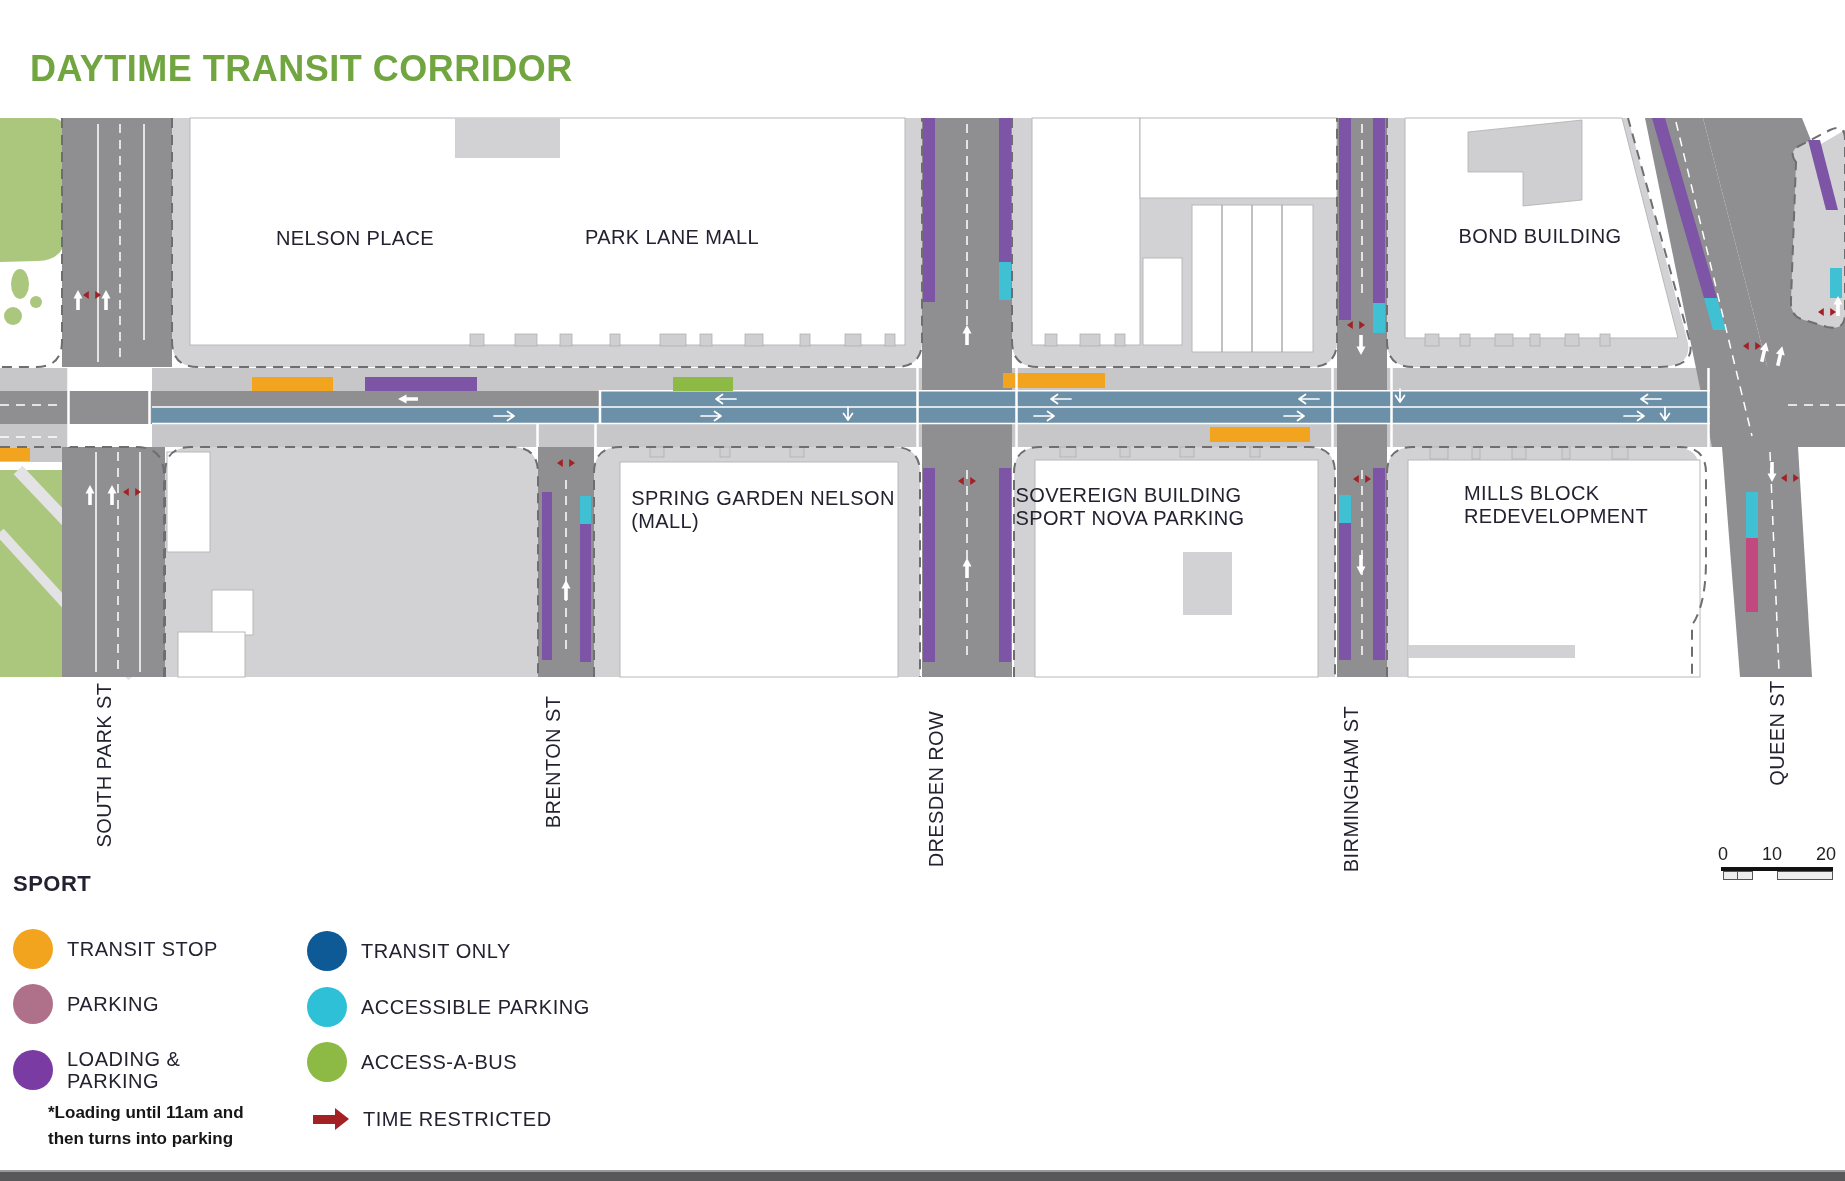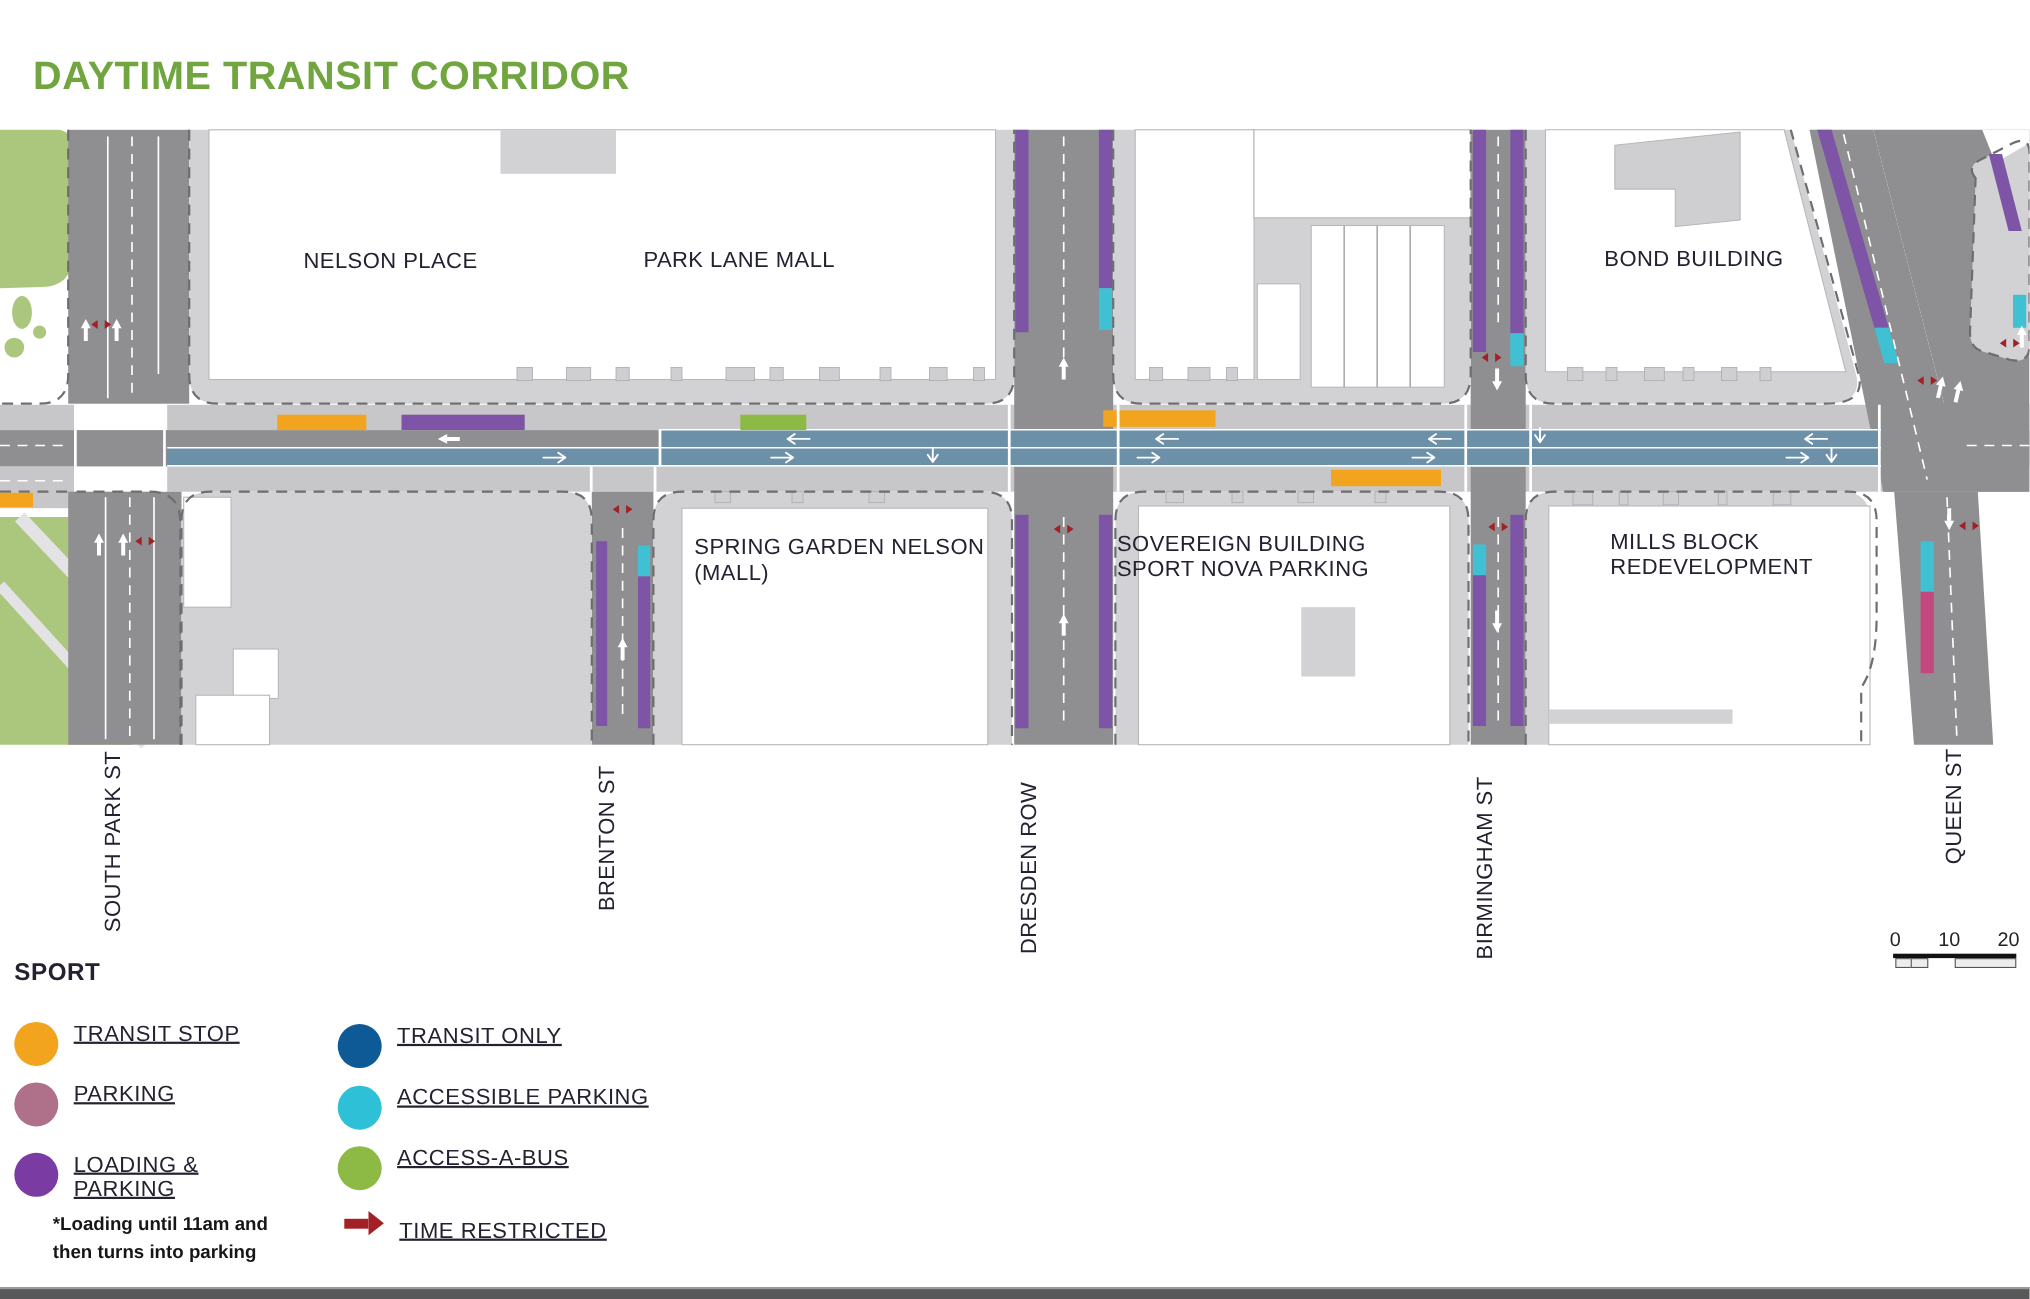--- a/index.html
+++ b/index.html
@@ -30,21 +30,21 @@
   .oarr{stroke:#fff;stroke-width:1.7;fill:none;stroke-linecap:round;}
   .warr{fill:#fff;}
   .rarr{fill:var(--c-time-restricted,#A32024);}
   
   .maplabel{position:absolute;transform:translate(-50%,-50%);font-size:20px;letter-spacing:.4px;
             text-align:left;white-space:nowrap;line-height:23px;font-weight:500;}
   .streetlabel{position:absolute;transform:translate(-50%,-50%) rotate(-90deg);font-size:20px;
                letter-spacing:.4px;white-space:nowrap;font-weight:500;}
   
   .legend-heading{position:absolute;left:13px;top:871px;font-size:22px;font-weight:700;letter-spacing:.5px;}
-  .legend-item{position:absolute;display:flex;gap:14px;text-decoration:underline;}
+  .legend-item{position:absolute;display:flex;align-items:center;gap:14px;}
   .dot{width:40px;height:40px;border-radius:50%;flex:0 0 auto;}
   .legend-item .lbl{font-size:20px;letter-spacing:.5px;line-height:22px;font-weight:500;}
   .footnote{position:absolute;left:48px;top:1100px;font-size:17px;line-height:26px;color:#161616;font-weight:700;}
   .tr-arrow{width:22px;height:9px;background:var(--c-time-restricted,#A32024);position:relative;flex:0 0 auto;margin-right:14px;}
   .tr-arrow:after{content:"";position:absolute;left:22px;top:-7px;border-left:14px solid var(--c-time-restricted,#A32024);
                   border-top:11px solid transparent;border-bottom:11px solid transparent;}
   
   .scalebar{position:absolute;left:1718px;top:844px;width:118px;}
   .scalebar .nums{display:flex;justify-content:space-between;font-size:18px;color:#222;padding:0 0 2px 0;}
   .scalebar .bar{height:4px;background:#111;width:112px;margin-left:3px;}

